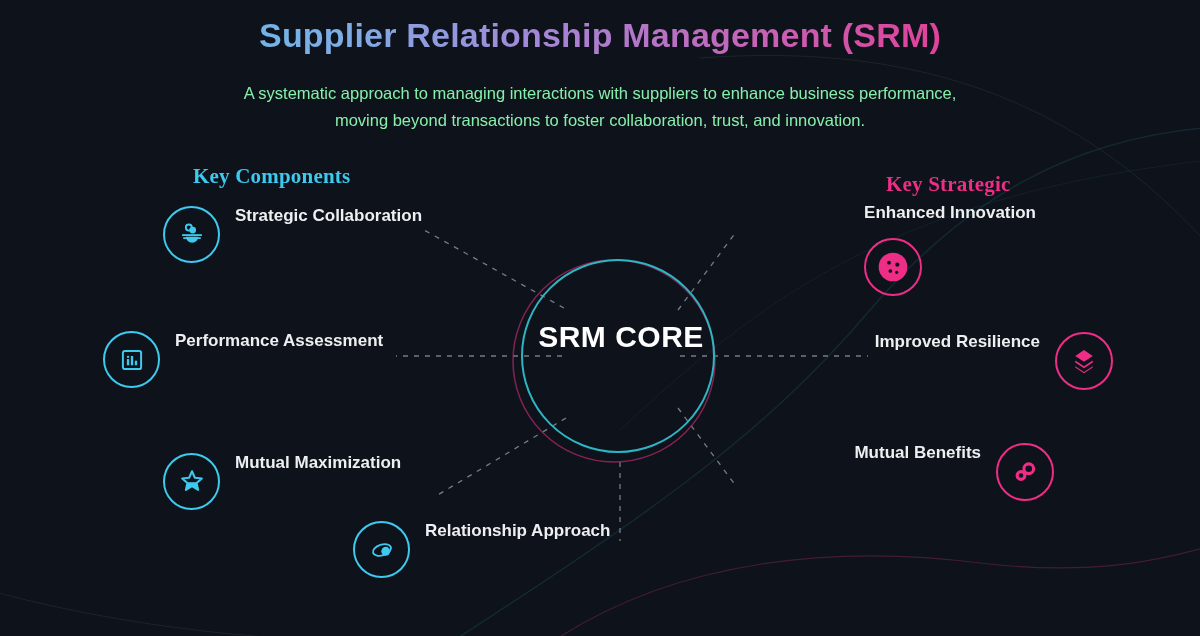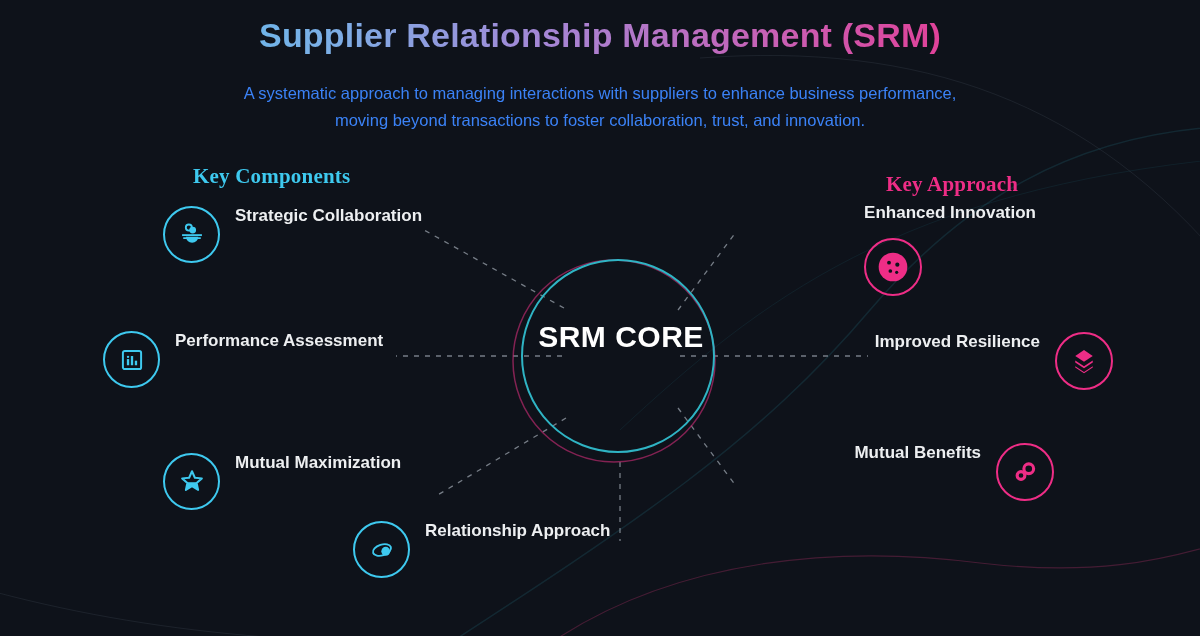--- a/index.html
+++ b/index.html
@@ -15,21 +15,21 @@
 
   .title{
     position:absolute;top:16px;left:0;width:1200px;text-align:center;
     font-size:34px;font-weight:800;letter-spacing:.2px;
     background:linear-gradient(90deg,#46c8f0 0%,#7daee6 28%,#a487d6 45%,#c95fb4 65%,#f02d86 88%);
     -webkit-background-clip:text;background-clip:text;color:transparent;
     -webkit-text-fill-color:transparent;
   }
   .subtitle{
     position:absolute;top:80px;left:50%;transform:translateX(-50%);
-    width:732px;text-align:center;color:#3b82f6;font-size:16.5px;line-height:1.62;
+    width:732px;text-align:center;color:#86efac;font-size:16.5px;line-height:1.62;
     font-weight:400;
   }
   .section-heading{position:absolute;font-size:21px;font-weight:800;letter-spacing:.2px;font-family:Liberation Serif, serif;}
   .heading-components{left:193px;top:164px;color:#3ec9ef;}
   .heading-benefits{left:886px;top:172px;color:#ee2d86;}
 
   .item{position:absolute;display:flex;gap:15px;}
   .item .label{color:#edeff1;font-size:17px;font-weight:700;white-space:nowrap;}
   .icon-circle{
     width:57px;height:57px;border-radius:50%;flex:0 0 auto;
@@ -74,21 +74,21 @@
 
   <circle cx="614" cy="361" r="101" fill="none" stroke="#b5296b" stroke-width="1.5" opacity="0.7"></circle>
   <circle cx="618" cy="356" r="96" fill="none" stroke="#2fb4c4" stroke-width="2"></circle>
 </svg>
 
 <div class="layer content">
   <div class="title">Supplier Relationship Management (SRM)</div>
   <div class="subtitle">A systematic approach to managing interactions with suppliers to enhance business performance, moving beyond transactions to foster collaboration, trust, and innovation.</div>
 
   <div class="section-heading heading-components">Key Components</div>
-  <div class="section-heading heading-benefits">Key Approach</div>
+  <div class="section-heading heading-benefits">Key Strategic</div>
 
   <div class="core-label">SRM CORE</div>
 
   <div class="item cyan item-l1">
     <span class="icon-circle">
       <svg width="28" height="28" viewBox="0 0 24 24">
         <circle cx="9.3" cy="5.6" r="2.6" fill="none" stroke="currentColor" stroke-width="1.6"></circle>
         <circle cx="12.6" cy="7.8" r="2.9" fill="currentColor"></circle>
         <path d="M3.5,12.1 H20.5" stroke="currentColor" stroke-width="1.6"></path>
         <path d="M4.5,14.7 H9.5 M14.5,14.7 H19.5" stroke="currentColor" stroke-width="1.6"></path>

